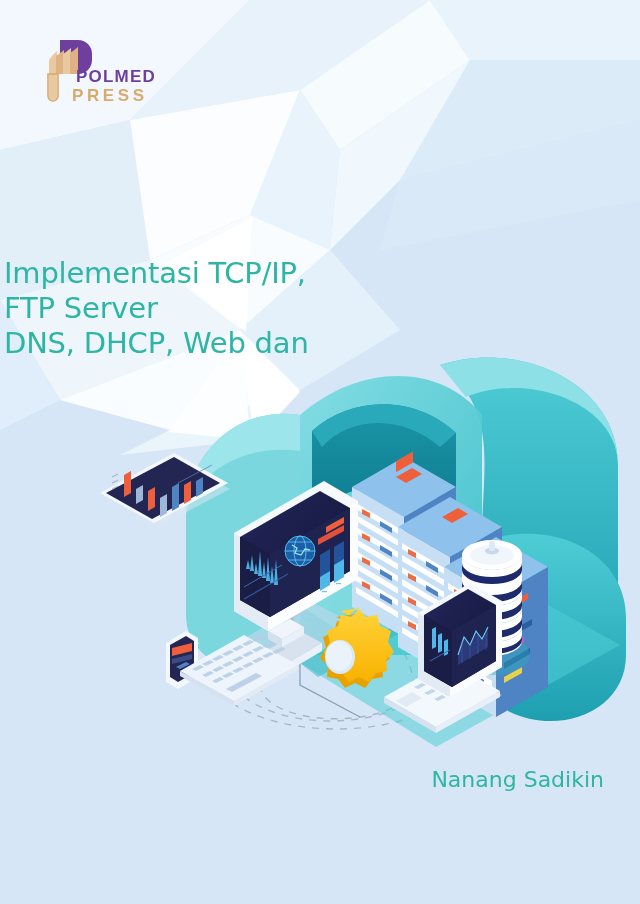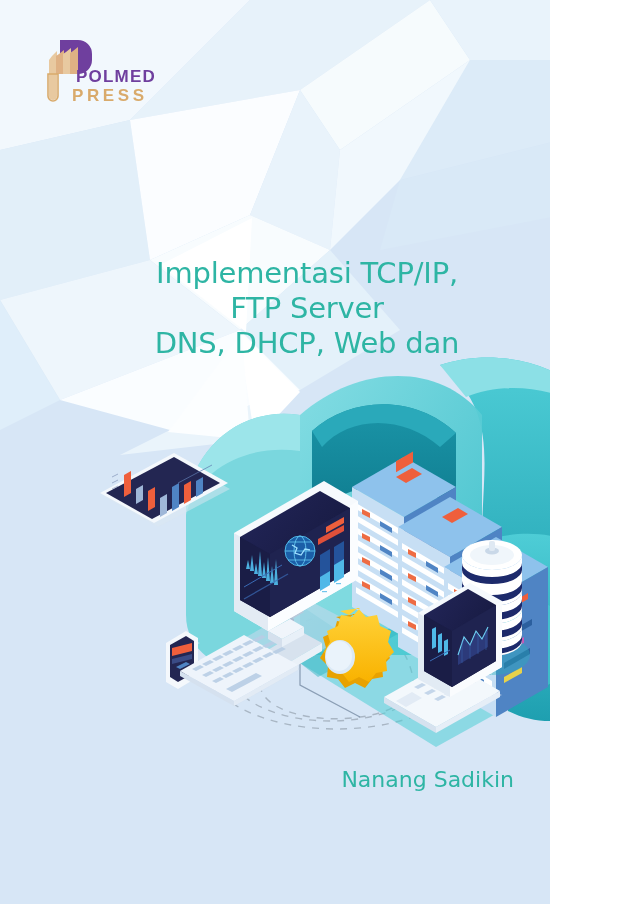--- a/index.html
+++ b/index.html
@@ -3,21 +3,21 @@
 <meta charset="utf-8">
 <style>
   * { box-sizing: border-box; margin: 0; padding: 0; }
   html, body {
     width: 640px; height: 904px;
     font-family: "Liberation Sans", sans-serif;
     overflow: hidden;
   }
   #cover {
     position: relative;
-    width: 550px; height: 904px;
+    width: 640px; height: 904px;
     background: #d7e6f6;
     overflow: hidden;
   }
   
   #bg-poly {
     position: absolute; inset: 0;
     width: 640px; height: 904px;
   }
   
   #logo {
@@ -35,23 +35,23 @@
     font-family: "DejaVu Sans Mono", monospace;
     font-weight: 700;
     font-size: 37px;
     line-height: 45px;
     letter-spacing: 1.5px;
     color: #f18a2d;
     white-space: nowrap;
     -webkit-text-stroke: 0.6px #f18a2d;
   }
   #subtitle-block {
-    position: absolute; left: 12px; top: 256px;
+    position: absolute; left: 4px; top: 256px;
     width: 604px;
-    text-align: center;
+    text-align: left;
     padding-right: 14px;
   }
   .subtitle-line {
     font-family: "DejaVu Sans", sans-serif;
     font-size: 29px;
     line-height: 35px;
     color: #2eb5a4;
     letter-spacing: -0.2px;
     white-space: nowrap;
   }

